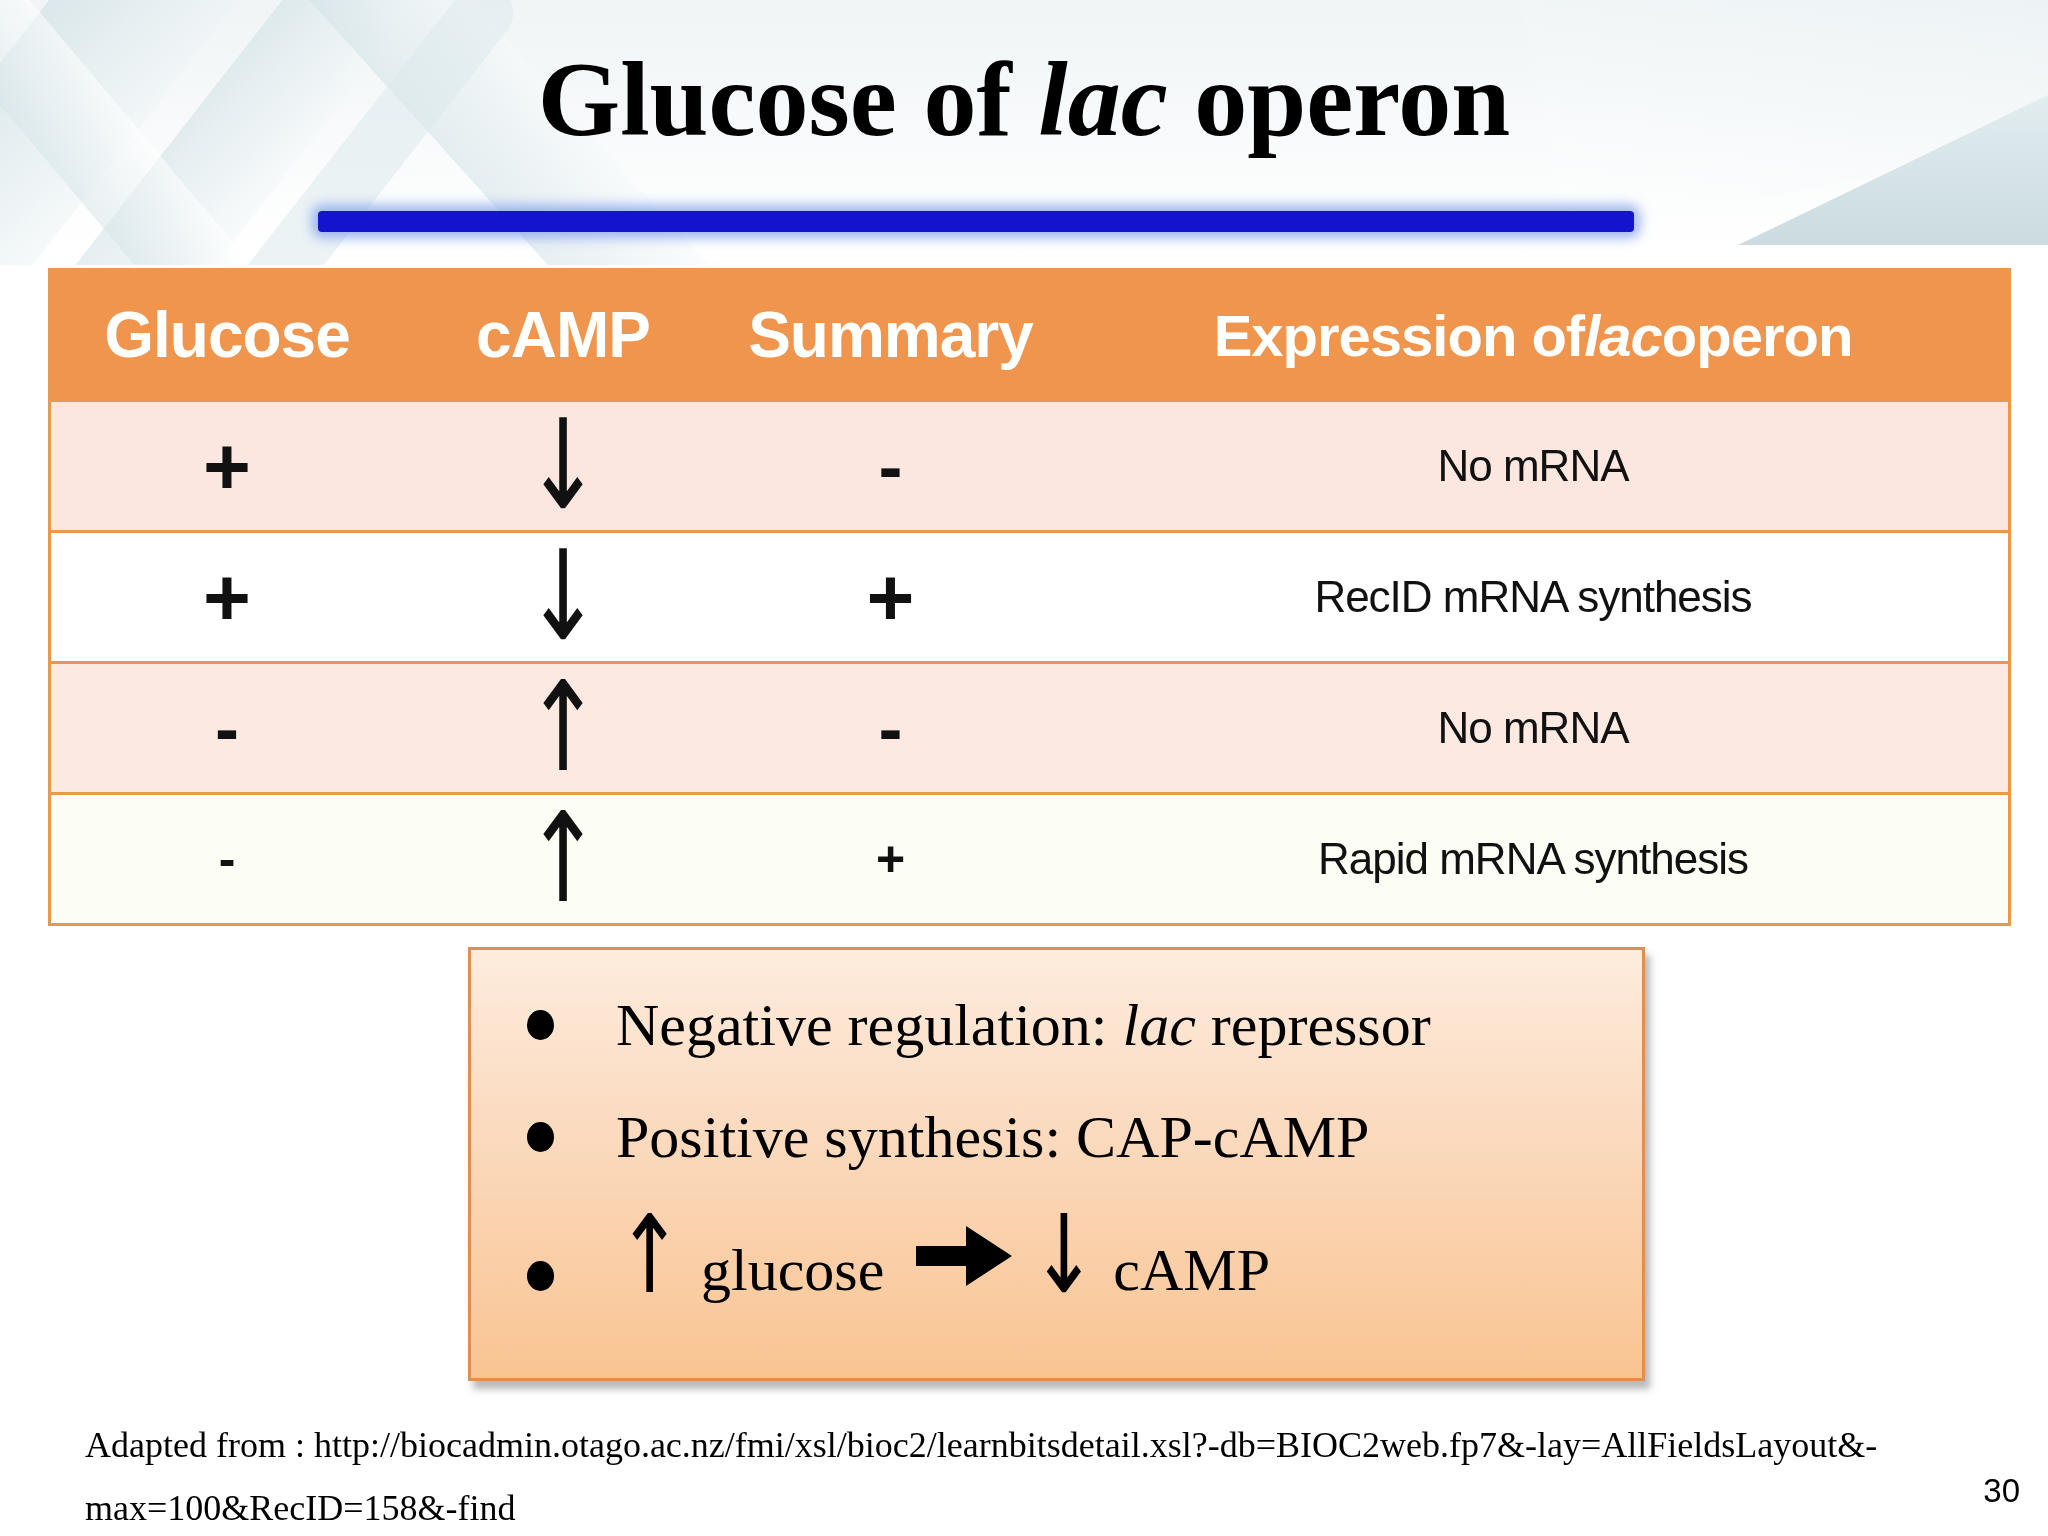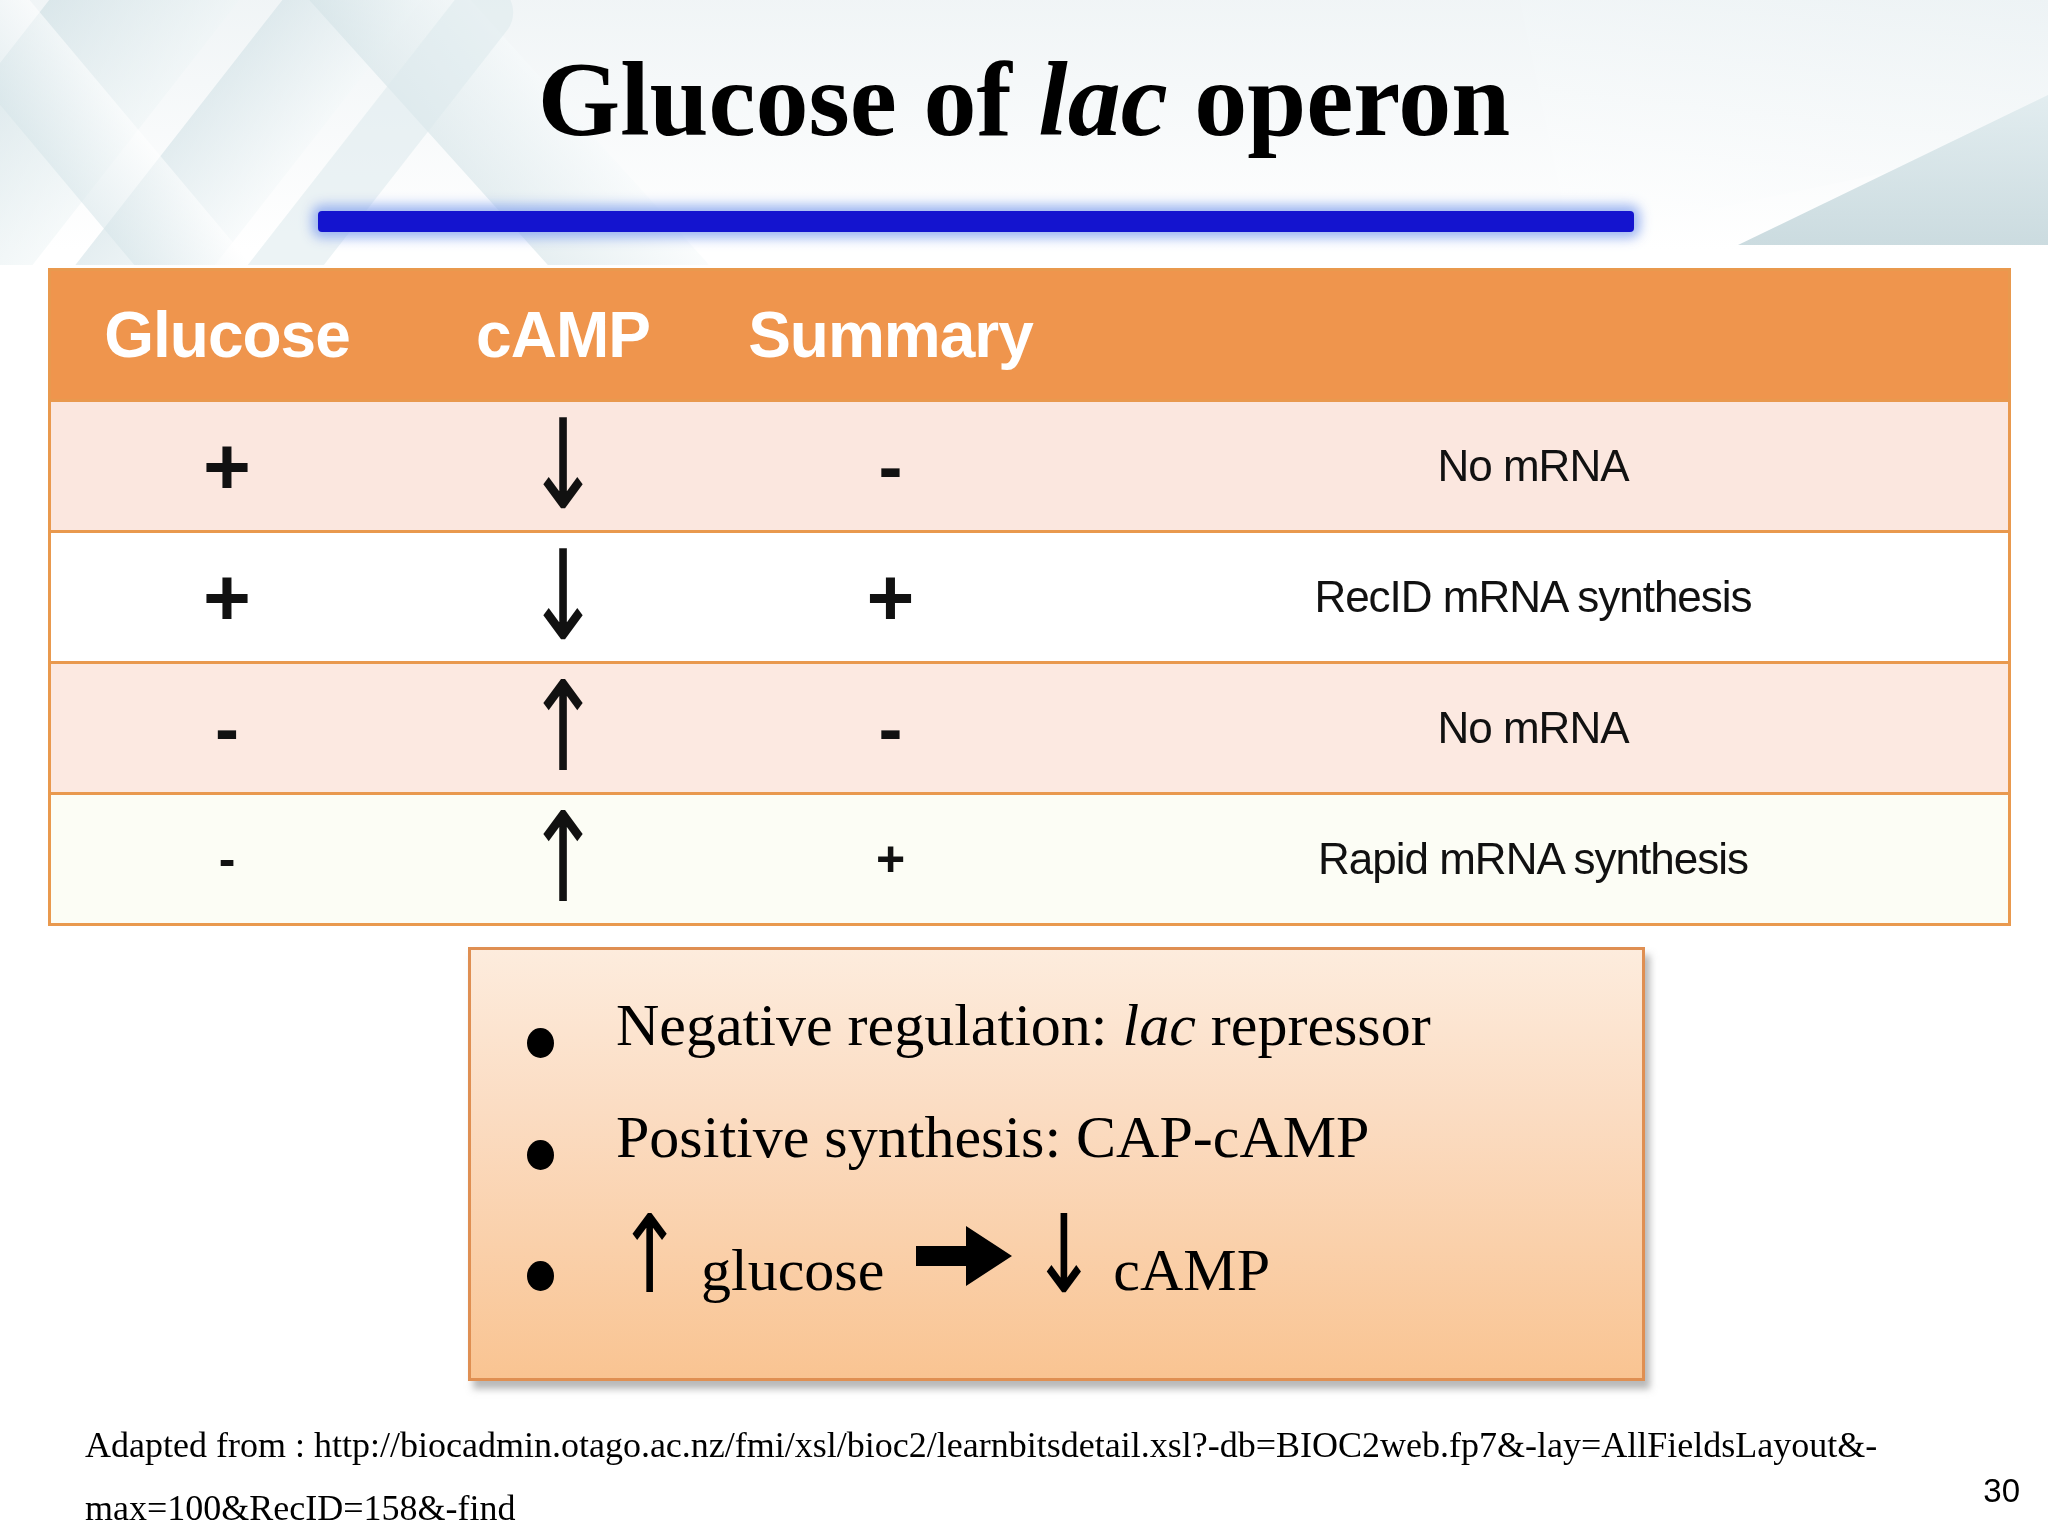--- a/index.html
+++ b/index.html
@@ -79,21 +79,21 @@
   .expr { font-size:44px; font-weight:400; letter-spacing:-1px; }
 
   
   .note-box {
     position:absolute; left:468px; top:947px; width:1177px; height:434px;
     background:linear-gradient(180deg,#fdecdd 0%, #fbdcc2 38%, #f9c492 100%);
     border:3px solid #df8f52;
     box-shadow:5px 8px 7px rgba(115,115,115,0.5);
     padding:42px 40px 0 46px;
   }
-  .note-item { display:flex; align-items:flex-end; margin-bottom:46px; }
+  .note-item { display:flex; align-items:flex-start; margin-bottom:46px; }
   .note-dot {
     flex:0 0 auto; width:27px; height:30px; background:#000;
     border-radius:50%; margin:18px 62px 0 10px;
   }
   .note-text {
     font-family:"Liberation Serif", serif; font-size:60px; line-height:1.1; color:#000;
   }
   .note-text i { font-style:italic; }
   .note-formula { display:flex; align-items:center; margin-bottom:0; }
   .note-formula .note-dot { margin-top:40px; }
@@ -141,20 +141,25 @@
   </div>
 
   <h1 class="title"><span>Glucose of </span><i>lac</i><span> operon</span></h1>
   <div class="divider"></div>
 
   <div class="optable">
     <div class="trow thead">
       <div class="cell">Glucose</div>
       <div class="cell">cAMP</div>
       <div class="cell">Summary</div>
+      <div class="cell exp">
+          <span>Expression of </span>
+          <i>lac</i>
+          <span> operon</span>
+        </div>
     </div>
 
     <div class="trow tdata row-pink">
       <div class="cell">
           <span class="sym-plus">+</span>
         </div>
       <div class="cell">
           <span class="arrow-glyph">↓</span>
         </div>
       <div class="cell">

